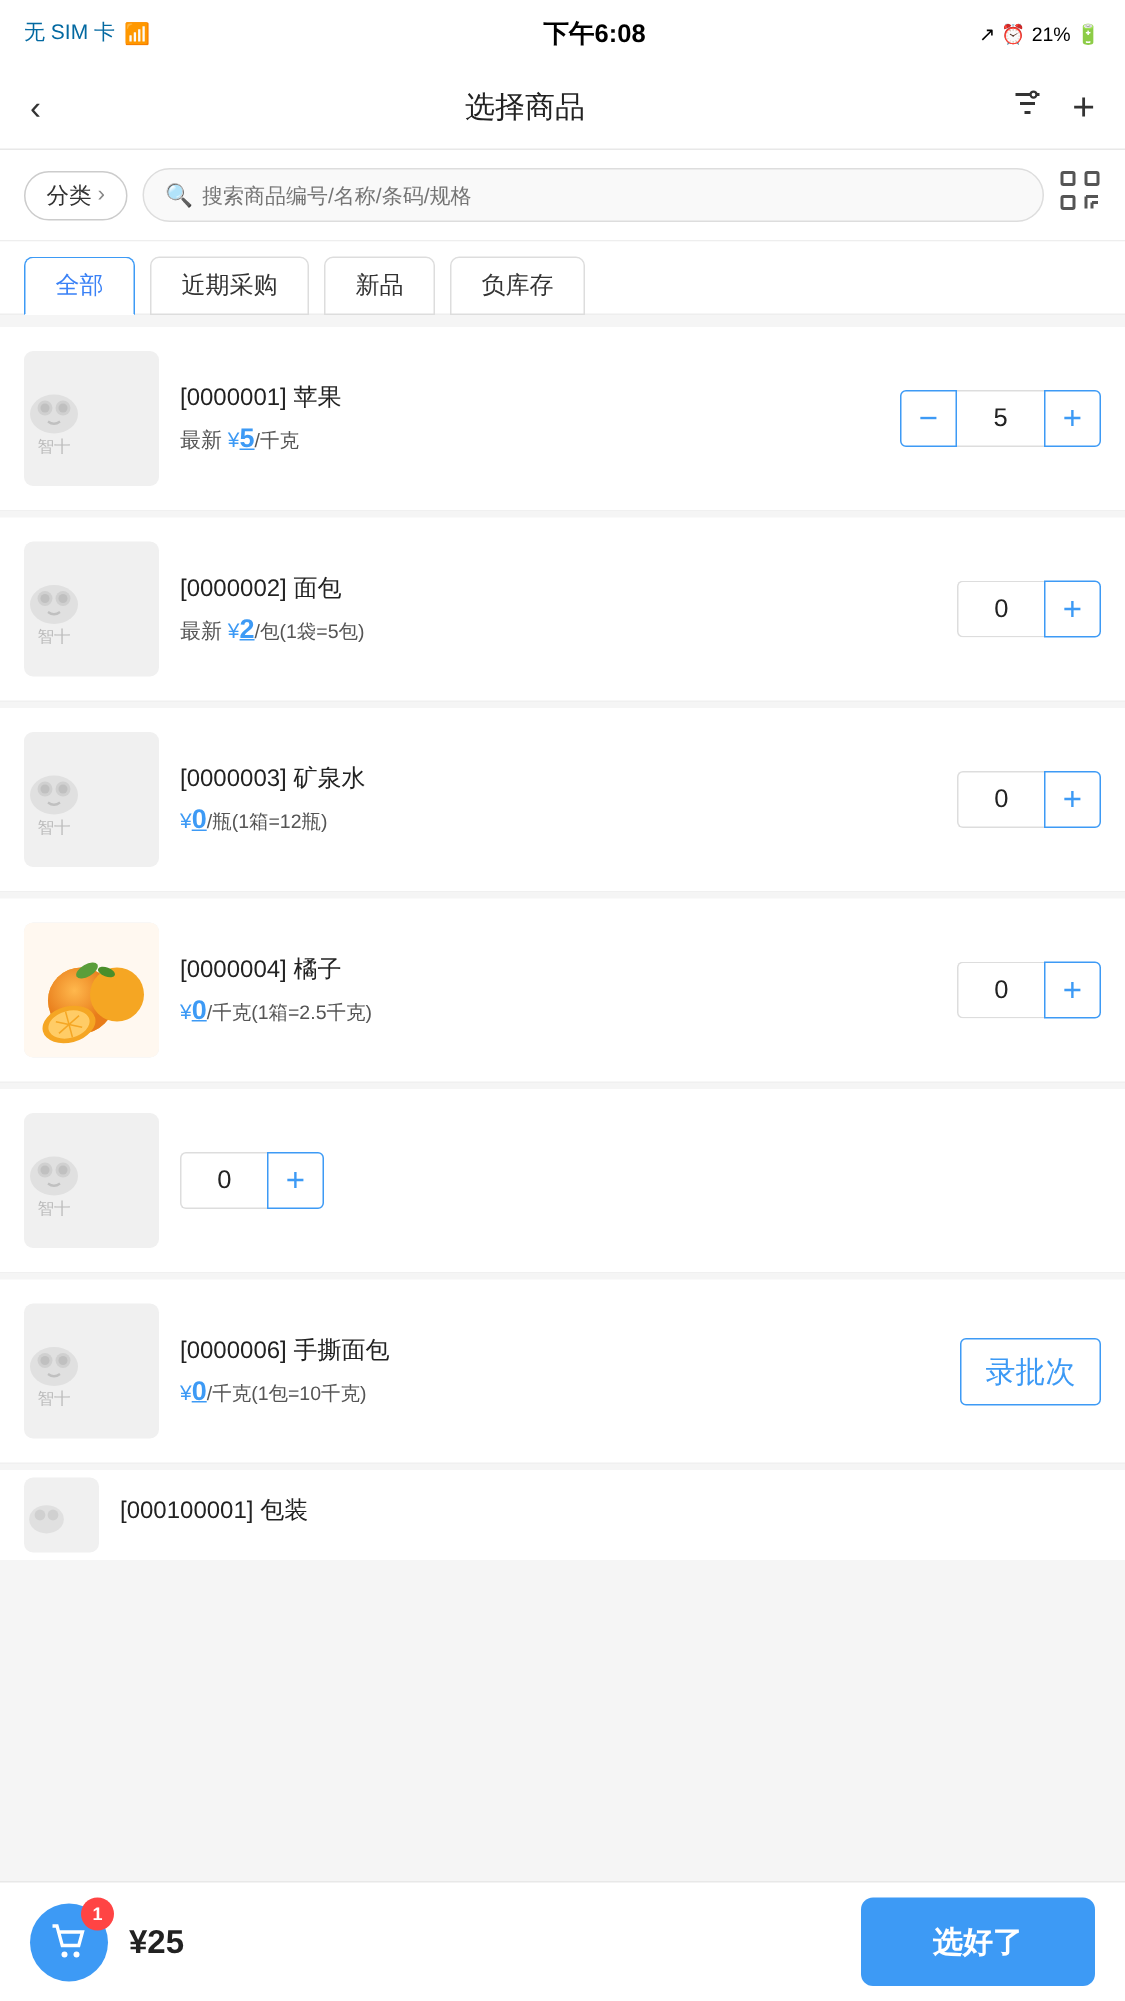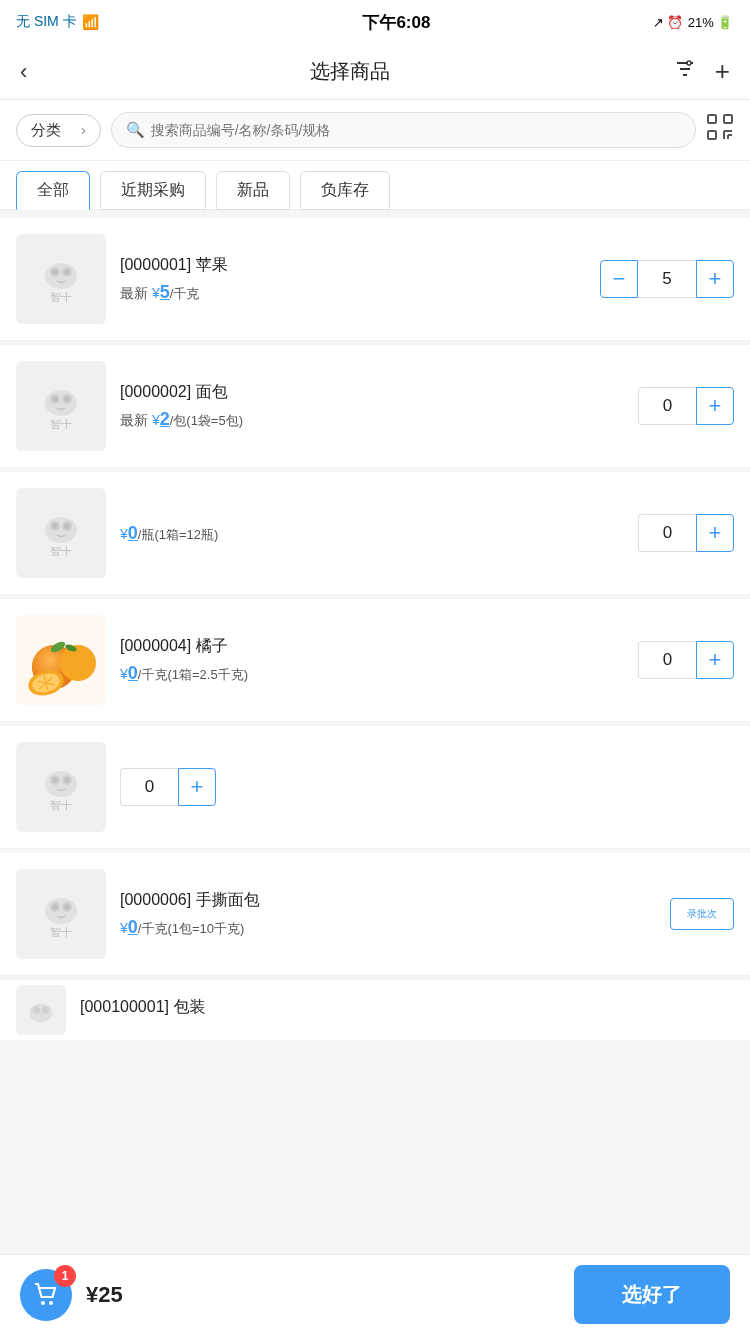--- a/index.html
+++ b/index.html
@@ -49,21 +49,21 @@
     }
     .category-btn {
       border: 1px solid #ccc;
       border-radius: 18px;
       padding: 6px 14px;
       font-size: 15px;
       color: #333;
       background: #fff;
       display: flex;
       align-items: flex-start;
-      gap: 20px;
+      gap: 4px;
       white-space: nowrap;
       cursor: pointer;
     }
     .search-box {
       flex: 1;
       border: 1px solid #ddd;
       border-radius: 20px;
       padding: 8px 14px;
       display: flex;
       align-items: center;
@@ -93,21 +93,21 @@
       border-radius: 6px 6px 0 0;
       border: 1.5px solid #ddd;
       font-size: 16px;
       background: #fff;
       color: #333;
       cursor: pointer;
       margin-bottom: -1px;
     }
     .tab-btn.active {
       border-color: #3d9af5;
-      color: #404040;
+      color: #3b82f6;
       background: #fff;
       border-bottom-color: #fff;
     }
     
     .product-list {
       background: #f5f5f5;
       padding: 0;
     }
     .product-item {
       background: #fff;
@@ -117,21 +117,20 @@
       border-bottom: 1px solid #f0f0f0;
       gap: 14px;
     }
     .product-img {
       width: 90px;
       height: 90px;
       background: #f0f0f0;
       border-radius: 6px;
       display: flex;
       align-items: center;
-      justify-content: center;
       flex-shrink: 0;
       overflow: hidden;
     }
     .owl-logo {
       display: flex;
       flex-direction: column;
       align-items: center;
       color: #bbb;
     }
     .product-info {
@@ -199,21 +198,21 @@
       color: #222;
       outline: none;
       background: #fff;
     }
     .batch-btn {
       border: 1.5px solid #3d9af5;
       color: #3d9af5;
       background: #fff;
       border-radius: 4px;
       padding: 8px 16px;
-      font-size: 10px;
+      font-size: 20px;
       cursor: pointer;
       white-space: nowrap;
     }
     
     .orange-img {
       width: 90px;
       height: 90px;
       border-radius: 6px;
       overflow: hidden;
       flex-shrink: 0;
@@ -426,20 +425,21 @@
           <circle cx="14" cy="18" r="5" fill="#d0d0d0"></circle>
           <circle cx="26" cy="18" r="5" fill="#d0d0d0"></circle>
           <circle cx="14" cy="18" r="3" fill="#c0c0c0"></circle>
           <circle cx="26" cy="18" r="3" fill="#c0c0c0"></circle>
           <path d="M16 27 Q20 30 24 27" stroke="#c0c0c0" stroke-width="1.5" fill="none"></path>
         </svg>
         <span style="font-size:11px;color:#bbb;">智十</span>
       </div>
     </div>
     <div class="product-info">
+      <div class="product-name">[0000003] 矿泉水</div>
       <div class="product-price">
         <span class="price-prefix">¥</span><span class="price-num">0</span><span class="price-unit">/瓶(1箱=12瓶)</span>
       </div>
     </div>
     <div class="qty-control">
       <input class="qty-input" type="text" value="0" style="border-top: 1.5px solid rgb(221, 221, 221); border-bottom: 1.5px solid rgb(221, 221, 221); border-left: 1.5px solid rgb(221, 221, 221); border-image: initial; border-radius: 4px 0px 0px 4px; border-right: none;">
       <button class="qty-btn" style="border-radius:0 4px 4px 0;">+</button>
     </div>
   </div>
 

